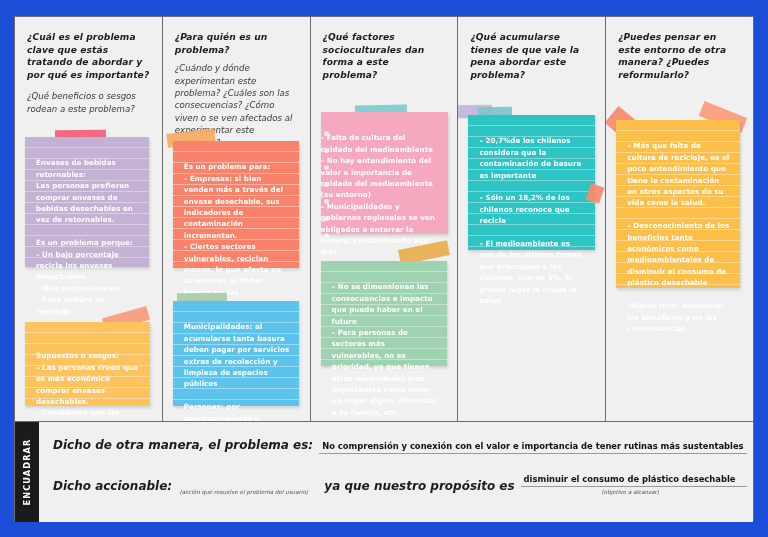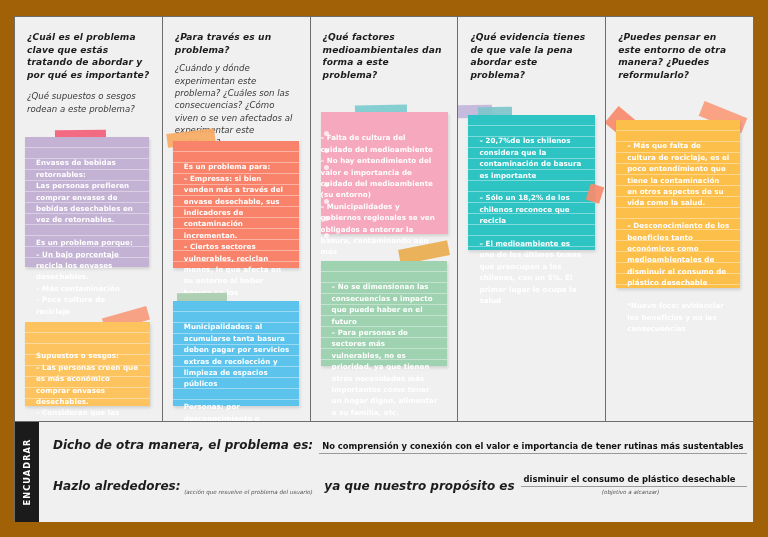--- a/index.html
+++ b/index.html
@@ -1,21 +1,21 @@
 <!DOCTYPE html>
 <html><head>
 <meta charset="utf-8">
 <style>
   html,body{margin:0;padding:0;}
   body{
     width:768px;height:537px;overflow:hidden;
     background:#e9e9e9;
     font-family:"DejaVu Sans","Liberation Sans",sans-serif;
   }
-  .canvas{position:relative;width:768px;height:537px;background:#a16207;}
+  .canvas{position:relative;width:768px;height:537px;background:#1d4ed8;}
 
   
   .sheet{
     position:absolute;left:14px;top:16px;width:740px;height:505px;
     background:#f0f0f0;border:1px solid #6d6d6d;box-sizing:border-box;
   }
 
   
   .cols{position:absolute;left:0;top:0;width:100%;height:404px;display:flex;}
   .col{
@@ -102,21 +102,21 @@
 <body>
 
 <div class="canvas">
   <div class="sheet">
 
     <div class="cols">
 
       <div class="col">
         <div class="q-head">
           <div class="q-title">¿Cuál es el problema clave que estás tratando de abordar y por qué es importante?</div>
-          <div class="q-sub">¿Qué supuestos o sesgos rodean a este problema?</div>
+          <div class="q-sub">¿Qué beneficios o sesgos rodean a este problema?</div>
         </div>
 
         <div class="tape" style="left:40px;top:113px;width:51px;height:13px;background:#f2607a;transform:rotate(-0.6deg);"></div>
 
         <div class="note" style="left:10px;top:120px;width:124px;height:130px;background:#c3b2d4;">
           <span class="pad">Envases de bebidas retornables:
 Las personas prefieren comprar envases de bebidas desechables en vez de retornables.
 
 Es un problema porque:
 – Un bajo porcentaje recicla los envases desechables.
@@ -130,21 +130,21 @@
         <div class="note" style="left:10px;top:305px;width:125px;height:84px;background:#fcc35f;padding-top:17px;">
           <span class="pad">Supuestos o sesgos:
 – Las personas creen que es más económico comprar envases desechables.
 – Consideran que las botellas retornables son un "cacho"</span>
           <div class="ruled"></div>
         </div>
       </div>
 
       <div class="col">
         <div class="q-head">
-          <div class="q-title">¿Para través es un problema?</div>
+          <div class="q-title">¿Para quién es un problema?</div>
           <div class="q-sub tight">¿Cuándo y dónde experimentan este problema?
 ¿Cuáles son las consecuencias?
 ¿Cómo viven o se ven afectados al experimentar este problema?</div>
         </div>
 
         <div class="tape" style="left:4px;top:114px;width:48px;height:14px;background:#f9aa63;transform:rotate(-7deg);"></div>
 
         <div class="note" style="left:10px;top:124px;width:126px;height:127px;background:#f9836a;">
           <span class="pad">Es un problema para:
 – Empresas: si bien venden más a través del envase desechable, sus indicadores de contaminación incrementan.
@@ -157,21 +157,21 @@
         <div class="note" style="left:10px;top:284px;width:126px;height:105px;background:#5cc4ec;">
           <span class="pad">Municipalidades: al acumularse tanta basura deben pagar por servicios extras de recolección y limpieza de espacios públicos
 
 Personas: por desconocimiento o facilidad compran envases desechables, lo que es más caro que comprar envases retornables</span>
           <div class="ruled"></div>
         </div>
       </div>
 
       <div class="col">
         <div class="q-head">
-          <div class="q-title">¿Qué factores medioambientales dan forma a este problema?</div>
+          <div class="q-title">¿Qué factores socioculturales dan forma a este problema?</div>
         </div>
 
         <div class="tape" style="left:44px;top:88px;width:52px;height:12px;background:#7ccbcf;transform:rotate(-1deg);"></div>
 
         <div class="note" style="left:10px;top:95px;width:127px;height:122px;background:#f5a8be;padding-left:0;">
           <span class="pad">– Falta de cultura del cuidado del medioambiente
 – No hay entendimiento del valor e importancia de cuidado del medioambiente (su entorno)
 – Municipalidades y gobiernos regionales se ven obligados a enterrar la basura, contaminando aún más</span>
           <div class="holes">
             <i></i><i></i><i></i><i></i><i></i><i></i><i></i>
@@ -182,21 +182,21 @@
 
         <div class="note" style="left:10px;top:244px;width:126px;height:105px;background:#9ed2b0;">
           <span class="pad">– No se dimensionan las consecuencias e impacto que puede haber en el futuro
 – Para personas de sectores más vulnerables, no es prioridad, ya que tienen otras necesidades más importantes como tener un hogar digno, alimentar a su familia, etc.</span>
           <div class="ruled"></div>
         </div>
       </div>
 
       <div class="col">
         <div class="q-head">
-          <div class="q-title">¿Qué evidencia tienes de que vale la pena abordar este problema?</div>
+          <div class="q-title">¿Qué acumularse tienes de que vale la pena abordar este problema?</div>
         </div>
 
         <div class="tape" style="left:0px;top:88px;width:34px;height:13px;background:#c3b6db;transform:rotate(-1deg);"></div>
         <div class="tape" style="left:20px;top:90px;width:34px;height:12px;background:#7ec6cb;transform:rotate(-1deg);"></div>
 
         <div class="note" style="left:10px;top:98px;width:127px;height:135px;background:#2fc4c4;">
           <span class="pad">– 20,7%de los chilenos considera que la contaminación de basura es importante
 
 – Sólo un 18,2% de los chilenos reconoce que recicla
 
@@ -231,21 +231,21 @@
         <span>ENCUADRAR</span>
       </div>
       <div class="enc-body">
 
         <div class="frame-row">
           <div class="lbl">Dicho de otra manera, el problema es:</div>
           <div class="fill">No comprensión y conexión con el valor e importancia de tener rutinas más sustentables</div>
         </div>
 
         <div class="frame-row row2">
-          <div class="lbl">Hazlo alrededores:</div>
+          <div class="lbl">Dicho accionable:</div>
           <div style="flex:1 1 auto;min-width:0;">
             <div class="hint">(acción que resuelve el problema del usuario)</div>
           </div>
           <div class="lbl" style="margin-left:8px;">ya que nuestro propósito es</div>
           <div style="flex:0 0 232px;">
             <div class="fill" style="margin-left:6px;">disminuir el consumo de plástico desechable</div>
             <div class="hint">(objetivo a alcanzar)</div>
           </div>
         </div>
 

